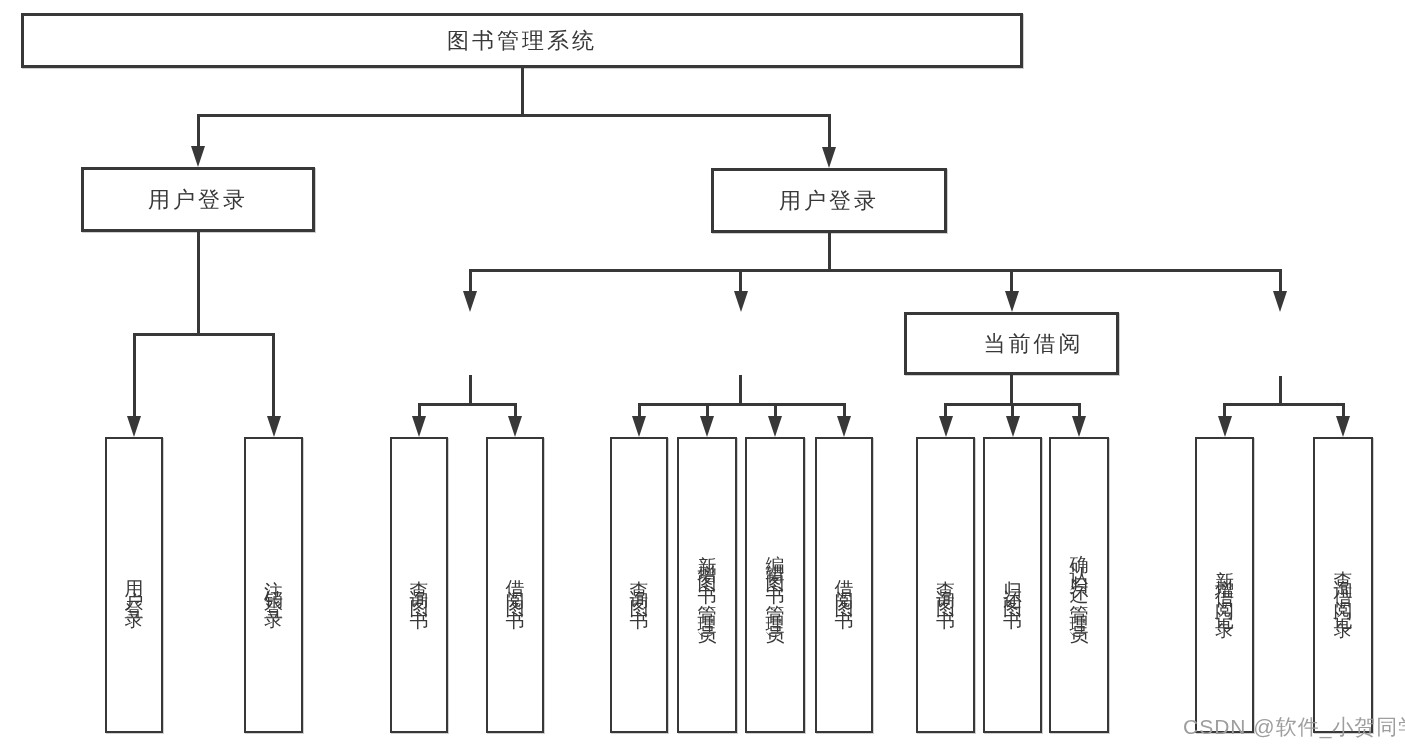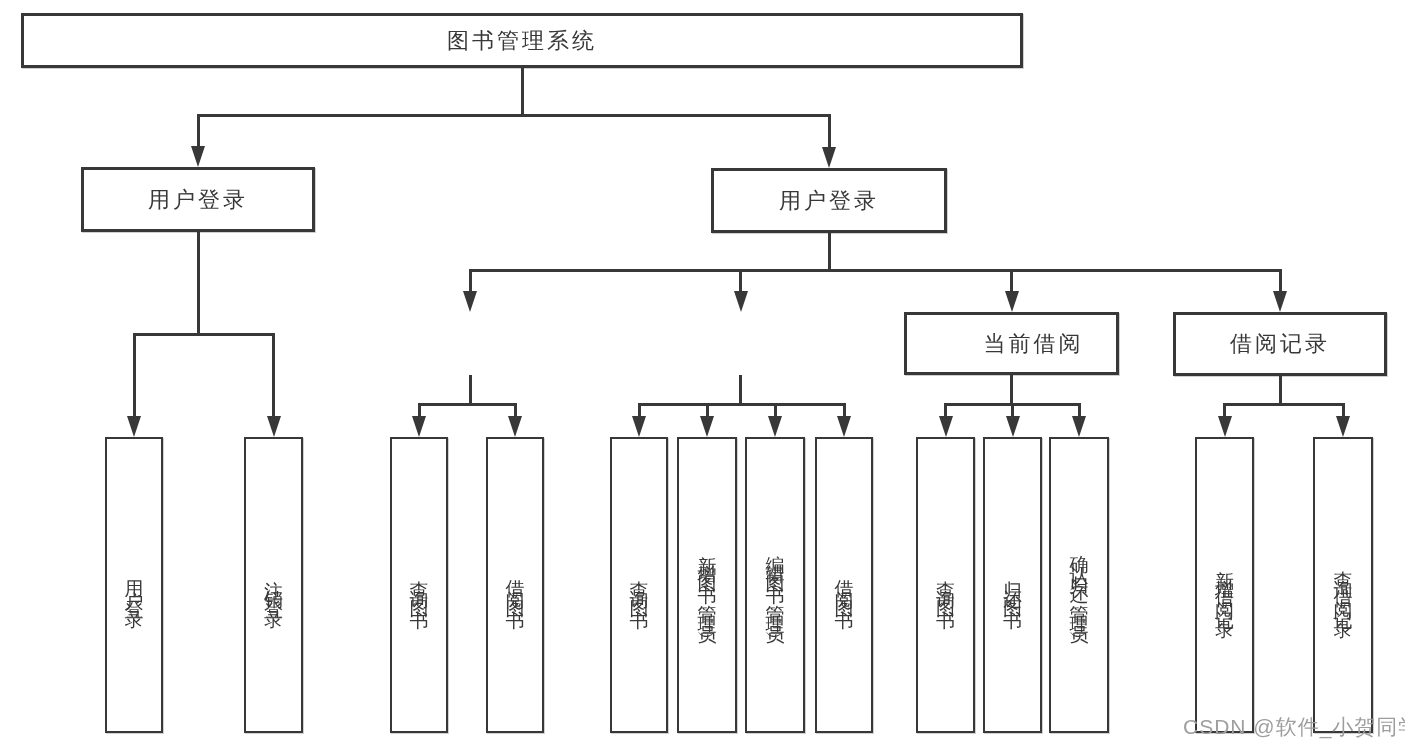--- a/index.html
+++ b/index.html
@@ -61,21 +61,20 @@
 <body>
 
 <div class="stage">
 
   <div class="box h" style="left:21px; top:13px; width:1002px; height:55px;">图书管理系统</div>
 
   <div class="box h" style="left:81px; top:167px; width:234px; height:65px;">用户登录</div>
   <div class="box h" style="left:711px; top:168px; width:236px; height:65px;">用户登录</div>
 
   <div class="box h" style="left:904px; top:312px; width:215px; height:63px;padding-left:44px;">当前借阅</div>
-  <div class="box h" style="left:1173px; top:312px; width:214px; height:64px;">借阅记录</div>
 
   <div class="box v" style="left:105px; width:58px;">用户登录</div>
   <div class="box v" style="left:244px; width:59px;">注销登录</div>
 
   <div class="box v" style="left:390px; width:58px;">查询图书</div>
   <div class="box v" style="left:486px; width:58px;">借阅图书</div>
 
   <div class="box v" style="left:610px; width:58px;">查询图书</div>
   <div class="box v" style="left:677px; width:60px;">新增图书（管理员）</div>
   <div class="box v" style="left:745px; width:60px;">编辑图书（管理员）</div>

